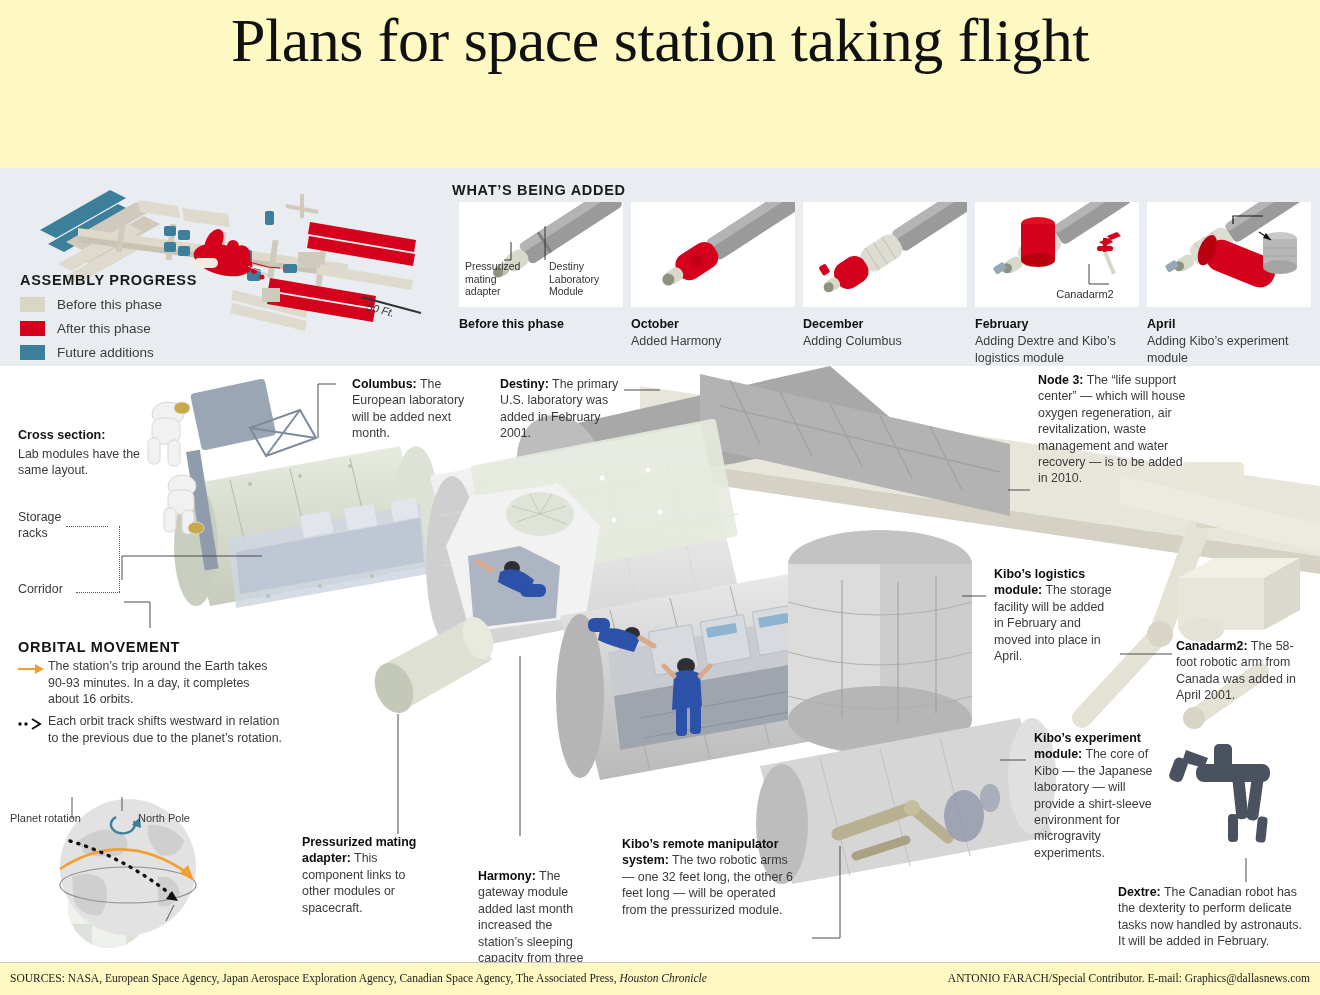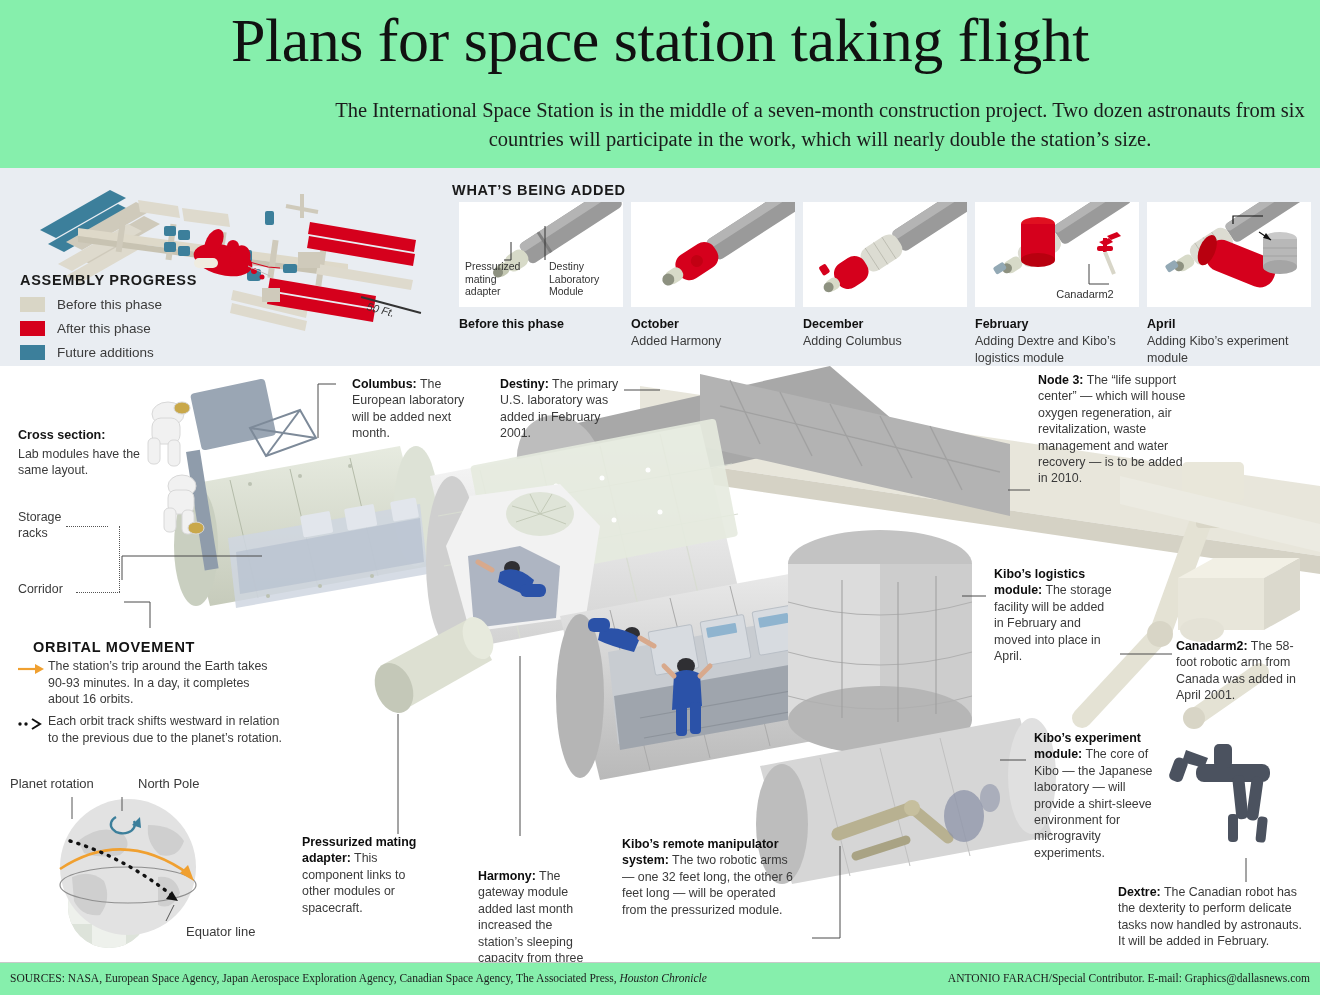--- a/index.html
+++ b/index.html
@@ -2,21 +2,21 @@
 <html><head>
 <meta charset="utf-8">
 <style>
   * { box-sizing: border-box; margin: 0; padding: 0; }
   html, body {
     width: 1320px; height: 995px;
     background: #ffffff;
     font-family: "Liberation Sans", sans-serif;
     overflow: hidden;
   }
-  #page { position: relative; width: 1320px; height: 995px; background: #86efac; }
+  #page { position: relative; width: 1320px; height: 995px; background: #fef9c3; }
 
   
   .headline {
     position: absolute; left: 0; top: 8px; width: 1320px;
     text-align: center;
     font-family: "Liberation Serif", serif;
     font-size: 62px; font-weight: 400; line-height: 1.05;
     letter-spacing: -0.5px; color: #111;
   }
   .deck {
@@ -70,21 +70,21 @@
   .main-area { position: absolute; left: 0; top: 366px; width: 1320px; height: 596px; background: #fff; overflow: hidden; }
 
   
   .callout { position: absolute; font-size: 12.4px; line-height: 1.32; color: #3a3a3a; }
   .callout b { color: #0d0d0d; font-weight: bold; }
   .sect-head { position: absolute; font-size: 14.5px; font-weight: bold; letter-spacing: 0.7px; color: #141414; }
 
   
   .orb-item { position: absolute; font-size: 12.4px; line-height: 1.35; color: #3a3a3a; }
   .arrow-orange { position: absolute; }
-  .globe-labels { position: absolute; font-size: 13px; color: #3a3a3a; }
+  .globe-labels { position: absolute; font-size: 11px; color: #3a3a3a; margin-top: 36px; }
 
   
   .xsec { position: absolute; left: 68px; top: 500px; width: 82px; height: 82px; border-radius: 50%; overflow: hidden; background:#dde3da; }
 
   
   .foot-rule { position: absolute; left: 0; top: 962px; width: 1320px; height: 1px; background: #c9c9c9; }
   .sources {
     position: absolute; left: 10px; top: 972px;
     font-family: "Liberation Serif", serif; font-size: 11.5px; color: #1c1c1c;
   }
@@ -95,21 +95,20 @@
   }
 
   svg { display: block; }
 </style>
 </head>
 <body>
 
 <div id="page">
 
   <div class="headline">Plans for space station taking flight</div>
-  <div class="deck">The International Space Station is in the middle of a seven-month construction project. Two dozen astronauts from six countries will participate in the work, which will nearly double the station’s size.</div>
 
   <div class="band"></div>
 
   <div class="iss-overview">
     <svg width="415" height="175" viewBox="0 0 415 175">
       <g transform="translate(0,0)">
 
         <g>
           <polygon points="22,58 92,18 108,26 38,66" fill="#3c7f9b"></polygon>
           <polygon points="30,72 100,32 116,40 46,80" fill="#3c7f9b"></polygon>
@@ -663,21 +662,21 @@
           <rect x="31" y="46" width="7" height="9" rx="2"></rect>
         </g>
       </svg>
     </div>
     <div class="callout" style="left:18px; top:143px; width:56px;">Storage<br>racks</div>
     <div style="position:absolute; left:66px; top:160px; width:42px; border-top:1.4px dotted #555;"></div>
     <div class="callout" style="left:18px; top:215px;">Corridor</div>
     <div style="position:absolute; left:76px; top:226px; width:44px; border-top:1.4px dotted #555;"></div>
     <div style="position:absolute; left:119px; top:160px; height:66px; border-left:1.4px dotted #555;"></div>
 
-    <div class="sect-head" style="left:18px; top:273px;margin-left:15px;">ORBITAL MOVEMENT</div>
+    <div class="sect-head" style="left:18px; top:273px;">ORBITAL MOVEMENT</div>
 
     <div class="arrow-orange" style="left:18px; top:296px;">
       <svg width="26" height="14" viewBox="0 0 26 14">
         <path d="M0,7 L19,7" stroke="#f0a030" stroke-width="2.2" fill="none"></path>
         <polygon points="26,7 17,2 17,12" fill="#f0a030"></polygon>
       </svg>
     </div>
     <div class="orb-item" style="left:48px; top:292px; width:226px;">The station’s trip around the Earth takes 90-93 minutes. In a day, it completes about 16 orbits.</div>
 
     <div class="arrow-orange" style="left:18px; top:351px;">

